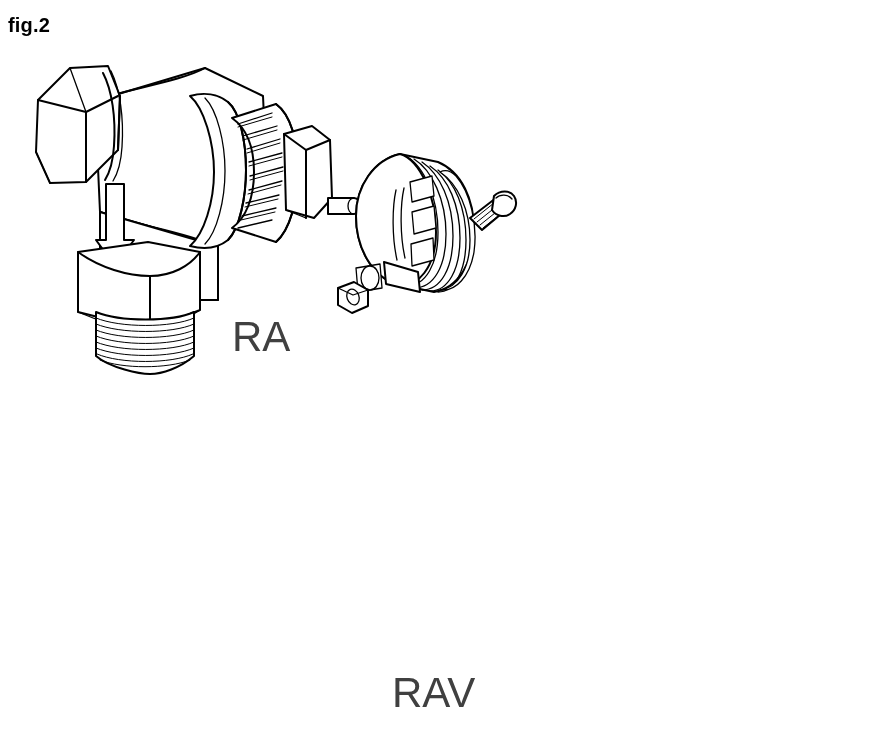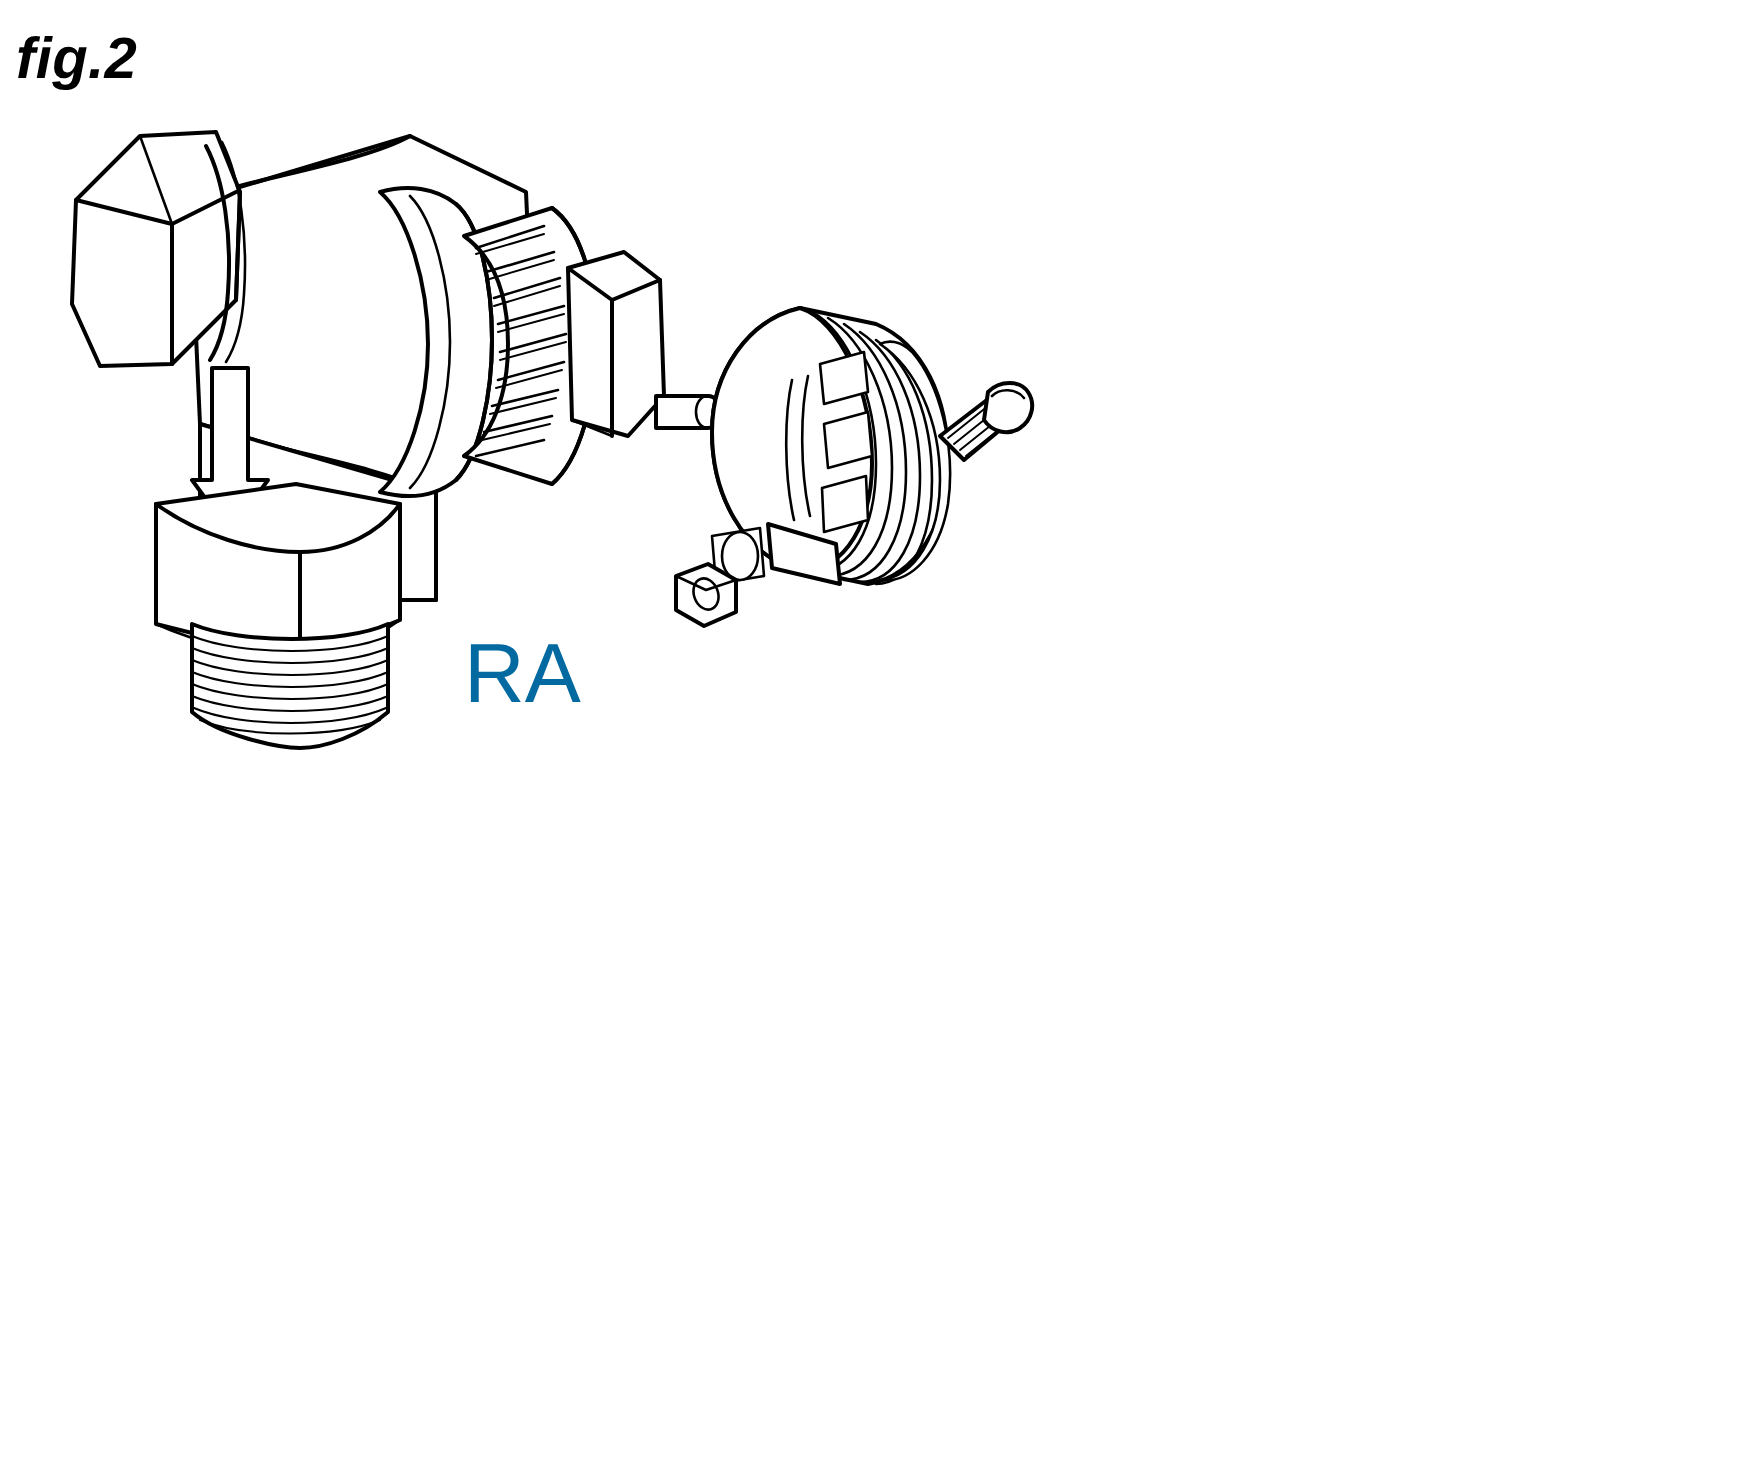--- a/index.html
+++ b/index.html
@@ -6,27 +6,27 @@
   html,body{margin:0;padding:0;background:#ffffff;}
   body{
     width:880px;height:733px;position:relative;overflow:hidden;
     font-family:"Liberation Sans", sans-serif;
     background:#ffffff;
   }
   #figure-root{position:absolute;inset:0;}
   .fig-label{
     position:absolute;left:8px;top:14px;
     font-family:"Liberation Sans", sans-serif;
-    font-weight:bold;font-style:italic;font-size:29px;color:#000;
+    font-weight:bold;font-size:20px;color:#000;
     letter-spacing:.2px;
   }
   .variant-label{
     position:absolute;
     font-family:"Liberation Sans", sans-serif;
-    font-weight:400;font-size:42px;color:#0369a1;
+    font-weight:400;font-size:42px;color:#404040;
     white-space:nowrap;line-height:1;
   }
   #label-ra{left:232px;top:316px;}
   #label-ravl{left:693px;top:310px;}
   #label-rav{left:392px;top:672px;}
   svg.art{position:absolute;left:0;top:0;width:880px;height:733px;}
   svg.art *{vector-effect:non-scaling-stroke;}
   .ln{fill:none;stroke:#000;stroke-width:2;stroke-linejoin:round;stroke-linecap:round;}
   .ln-t{fill:none;stroke:#000;stroke-width:1.3;stroke-linejoin:round;stroke-linecap:round;}
   .ln-h{fill:none;stroke:#000;stroke-width:1;stroke-linecap:round;}
@@ -409,14 +409,15 @@
       <g>
         <path class="fillw" d="M514 690 L532 683 L548 692 L548 712 L530 720 L514 711 Z">
         <ellipse class="ln-t" cx="531" cy="701" rx="7" ry="9" transform="rotate(-20 531 701)">
         <path class="ln-t" d="M514 690 L531 699 L548 692">
       </path></ellipse></path></g>
     </g>
 
   
 
   <div class="variant-label" id="label-ra">RA</div>
+  <div class="variant-label" id="label-rav">RAV</div>
 
 </div>
 
 </body></html>

